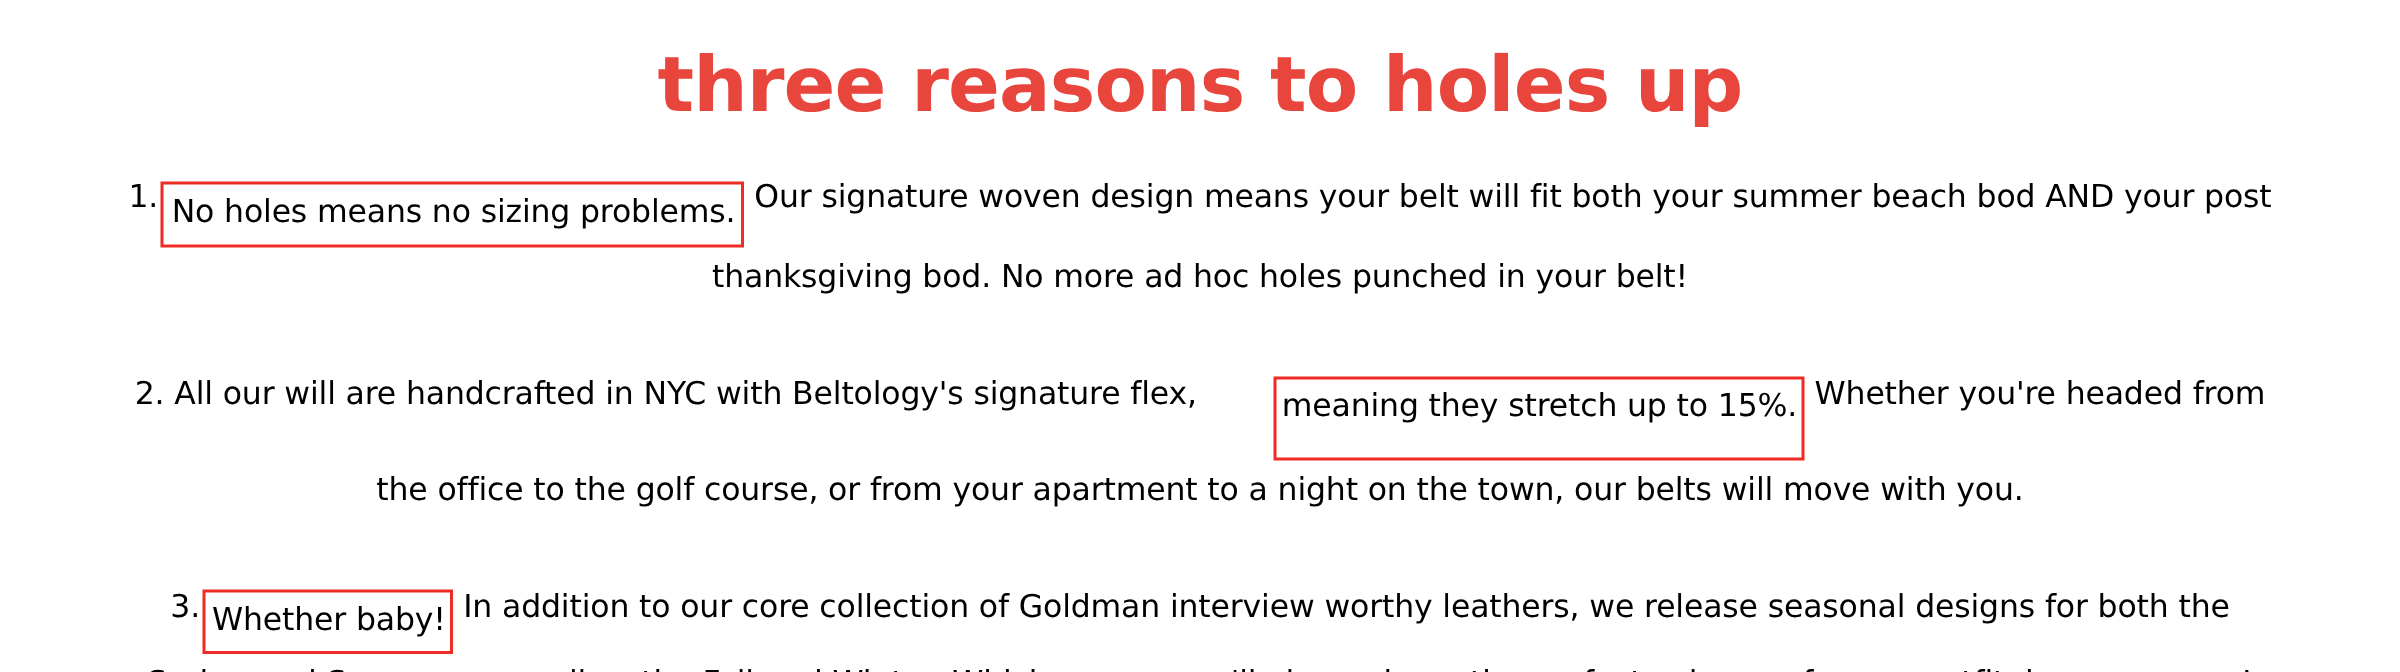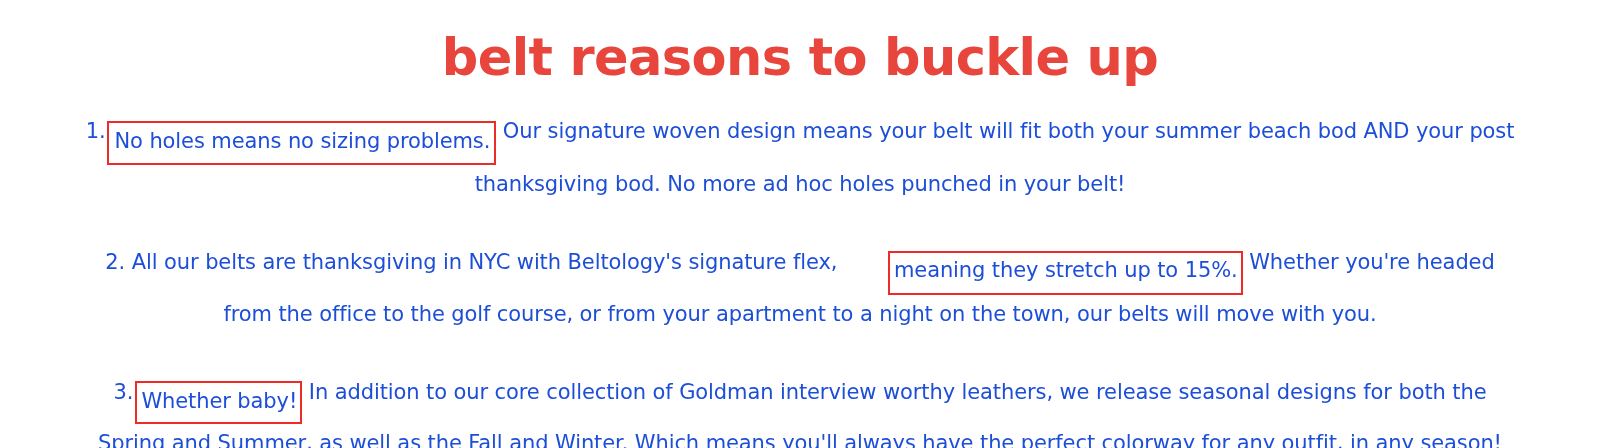--- a/index.html
+++ b/index.html
@@ -42,21 +42,21 @@
     left: 80px;
     top: 112px;
     width: 1440px;
   }
 
   .reason {
     text-align: center;
     font-family: "DejaVu Sans", sans-serif;
     font-size: 21px;
     font-weight: 400;
-    color: #1d4ed8;
+    color: #000000;
     line-height: 39px;
     letter-spacing: -0.1px;
   }
   .reason.r1 { margin: 0; }
   .reason.r2 { margin: 39px 0 0 0; }
   .reason.r3 { margin: 39px 0 0 0; }
 
   .num {
     white-space: nowrap;
   }
@@ -66,38 +66,38 @@
     display: inline-block;
     border: 2px solid #ee2b24;
     padding: 7px 3px 8px 4px;
     margin: 0 0px 0 2px;
     line-height: 21px;
     vertical-align: -8px;
     box-sizing: border-box;
     background: transparent;
   }
   .annot.a1 { padding: 8px 4px 11px 5px; vertical-align: -10px; }
-  .annot.a2 { padding: 7px 3px 12px 4px; vertical-align: -8px; margin-left: 44px; }
+  .annot.a2 { padding: 7px 3px 24px 4px; vertical-align: -8px; margin-left: 44px; }
   .annot.a3 { padding: 8px 3px 10px 4px; vertical-align: -9px; }
 </style>
 </head>
 <body>
 
 <div class="page">
 
-  <div class="title">belt reasons to buckle up</div>
+  <div class="title">three reasons to holes up</div>
 
   <div class="body-block">
 
     <p class="reason r1">
       <span class="num">1.</span><span class="annot a1">No holes means no sizing problems.</span><span> Our signature woven design means your belt will fit both your summer beach bod AND your post thanksgiving bod. No more ad hoc holes punched in your belt!</span>
     </p>
 
     <p class="reason r2">
-      <span class="num">2. </span><span>All our belts are thanksgiving in NYC with Beltology's signature flex, </span><span class="annot a2">meaning they stretch up to 15%.</span><span> Whether you're headed from the office to the golf course, or from your apartment to a night on the town, our belts will move with you.</span>
+      <span class="num">2. </span><span>All our will are handcrafted in NYC with Beltology's signature flex, </span><span class="annot a2">meaning they stretch up to 15%.</span><span> Whether you're headed from the office to the golf course, or from your apartment to a night on the town, our belts will move with you.</span>
     </p>
 
     <p class="reason r3">
       <span class="num">3.</span><span class="annot a3">Whether baby!</span><span> In addition to our core collection of Goldman interview worthy leathers, we release seasonal designs for both the Spring and Summer, as well as the Fall and Winter. Which means you'll always have the perfect colorway for any outfit, in any season!</span>
     </p>
 
   </div>
 </div>
 
 </body></html>

